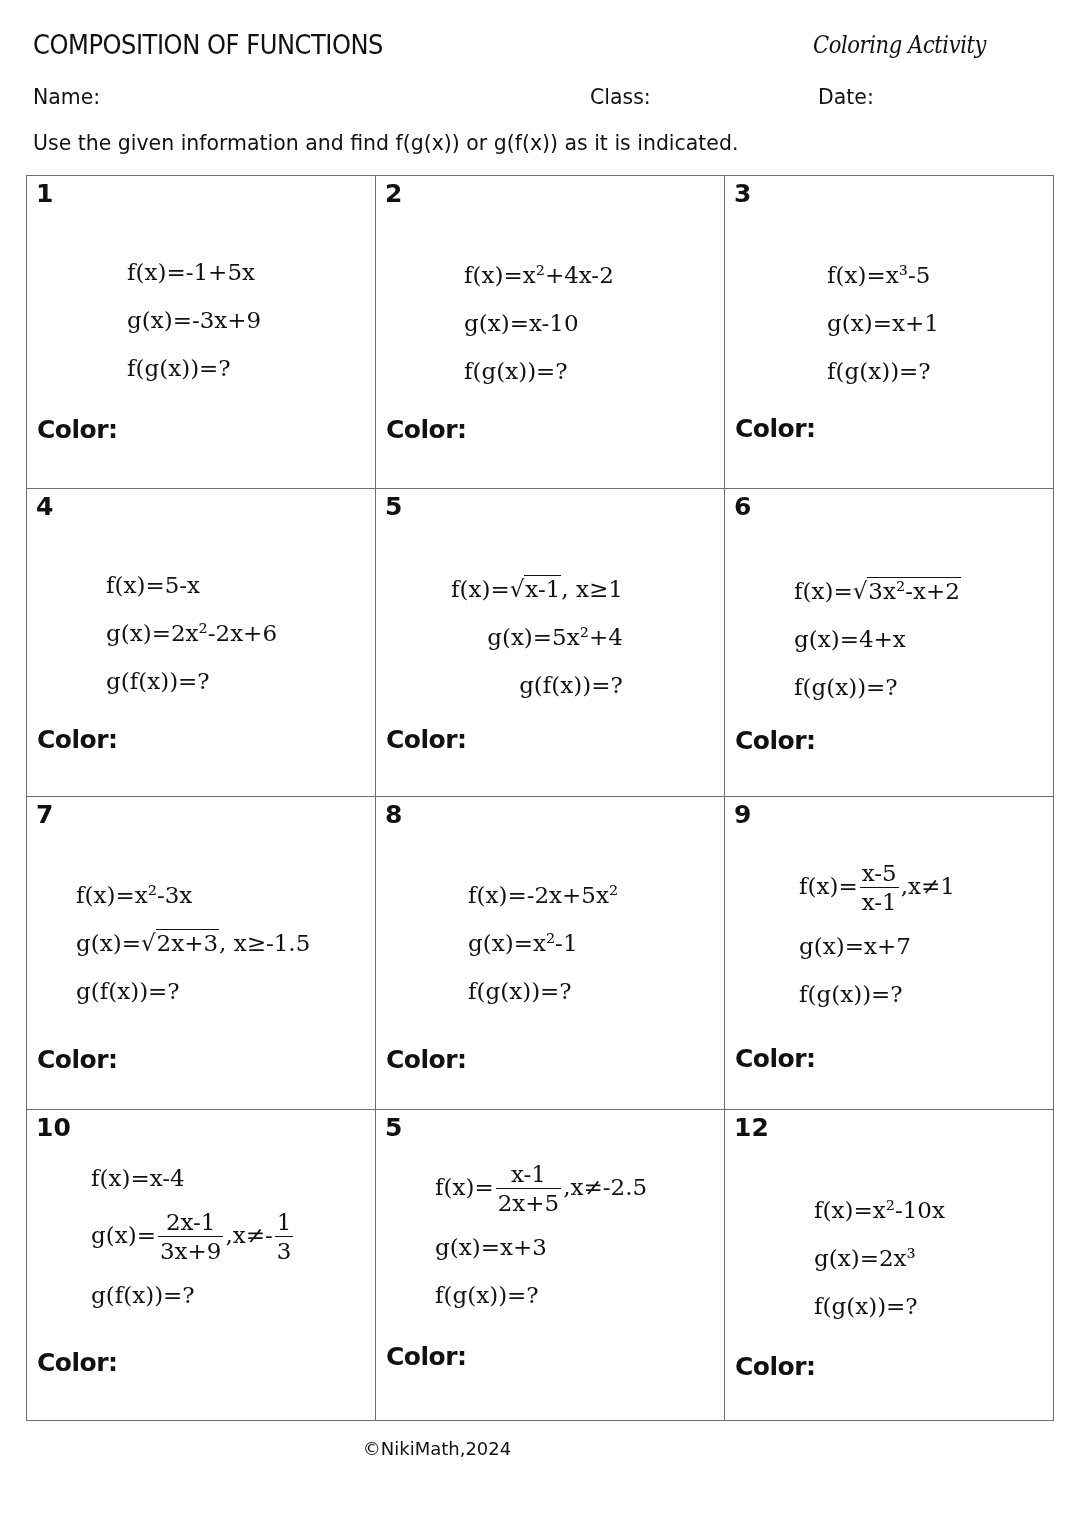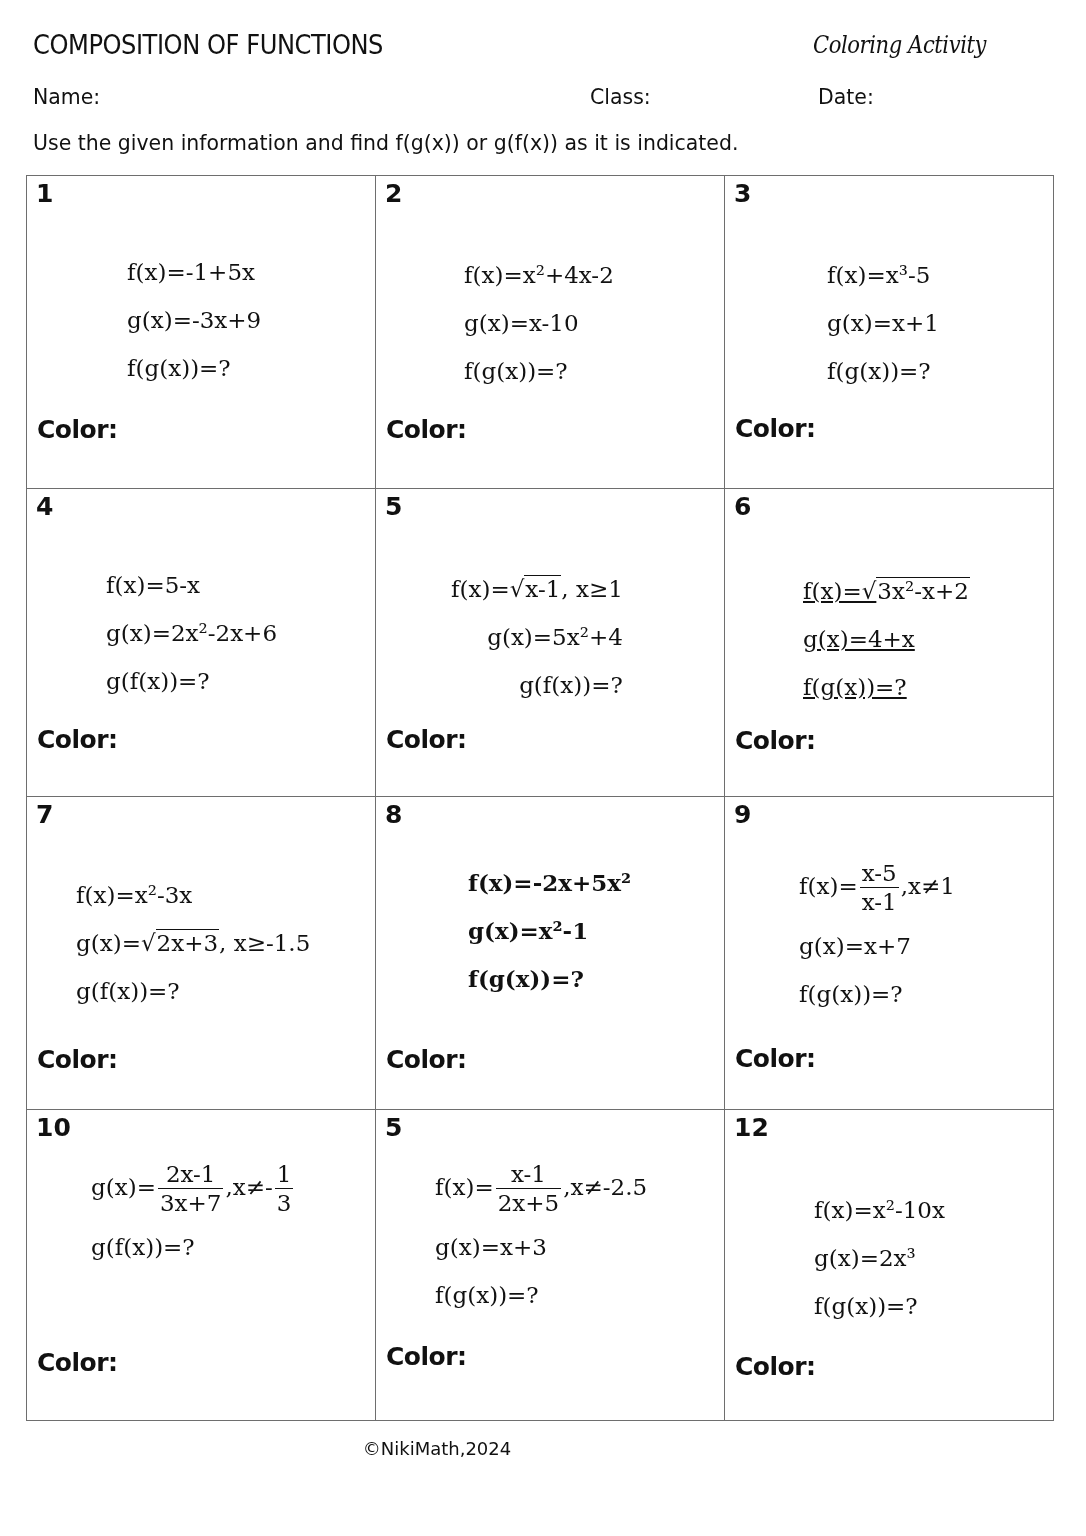--- a/index.html
+++ b/index.html
@@ -80,62 +80,63 @@
     <div class="eqs" style="left:75px; top:70px;text-align:right;">
       <span class="eq"><span>f(x)=√</span><span class="sqrt"><span class="rad">x-1</span></span><span>, x≥1</span></span>
       <span class="eq">g(x)=5x²+4</span>
       <span class="eq">g(f(x))=?</span>
     </div>
     <span class="color-label" style="top:216px">Color:</span>
   </div>
 
   <div class="cell">
     <span class="num">6</span>
-    <div class="eqs" style="left:78px; top:72px;text-decoration:underline;">
+    <div class="eqs" style="left:69px; top:72px;">
       <span class="eq"><span>f(x)=√</span><span class="sqrt"><span class="rad">3x²-x+2</span></span></span>
       <span class="eq">g(x)=4+x</span>
       <span class="eq">f(g(x))=?</span>
     </div>
     <span class="color-label" style="top:217px">Color:</span>
   </div>
 
   <div class="cell">
     <span class="num">7</span>
     <div class="eqs" style="left:49px; top:68px;">
       <span class="eq">f(x)=x²-3x</span>
       <span class="eq"><span>g(x)=√</span><span class="sqrt"><span class="rad">2x+3</span></span><span>, x≥-1.5</span></span>
       <span class="eq">g(f(x))=?</span>
     </div>
     <span class="color-label" style="top:228px">Color:</span>
   </div>
 
   <div class="cell">
     <span class="num">8</span>
-    <div class="eqs" style="left:92px; top:56px;font-weight:bold;">
+    <div class="eqs" style="left:92px; top:68px;">
       <span class="eq">f(x)=-2x+5x²</span>
       <span class="eq">g(x)=x²-1</span>
       <span class="eq">f(g(x))=?</span>
     </div>
     <span class="color-label" style="top:228px">Color:</span>
   </div>
 
   <div class="cell">
     <span class="num">9</span>
     <div class="eqs" style="left:74px; top:50px;">
       <span class="eq"><span>f(x)=</span><span class="frac"><span class="n">x-5</span><span class="d">x-1</span></span><span>,x≠1</span></span>
       <span class="eq">g(x)=x+7</span>
       <span class="eq">f(g(x))=?</span>
     </div>
     <span class="color-label" style="top:227px">Color:</span>
   </div>
 
   <div class="cell last-row">
     <span class="num">10</span>
     <div class="eqs" style="left:64px; top:38px;">
-      <span class="eq"><span>g(x)=</span><span class="frac"><span class="n">2x-1</span><span class="d">3x+7</span></span><span>,x≠-</span><span class="frac"><span class="n">1</span><span class="d">3</span></span></span>
+      <span class="eq">f(x)=x-4</span>
+      <span class="eq"><span>g(x)=</span><span class="frac"><span class="n">2x-1</span><span class="d">3x+9</span></span><span>,x≠-</span><span class="frac"><span class="n">1</span><span class="d">3</span></span></span>
       <span class="eq">g(f(x))=?</span>
     </div>
     <span class="color-label" style="top:218px">Color:</span>
   </div>
 
   <div class="cell last-row">
     <span class="num">5</span>
     <div class="eqs" style="left:59px; top:38px;">
       <span class="eq"><span>f(x)=</span><span class="frac"><span class="n">x-1</span><span class="d">2x+5</span></span><span>,x≠-2.5</span></span>
       <span class="eq">g(x)=x+3</span>

